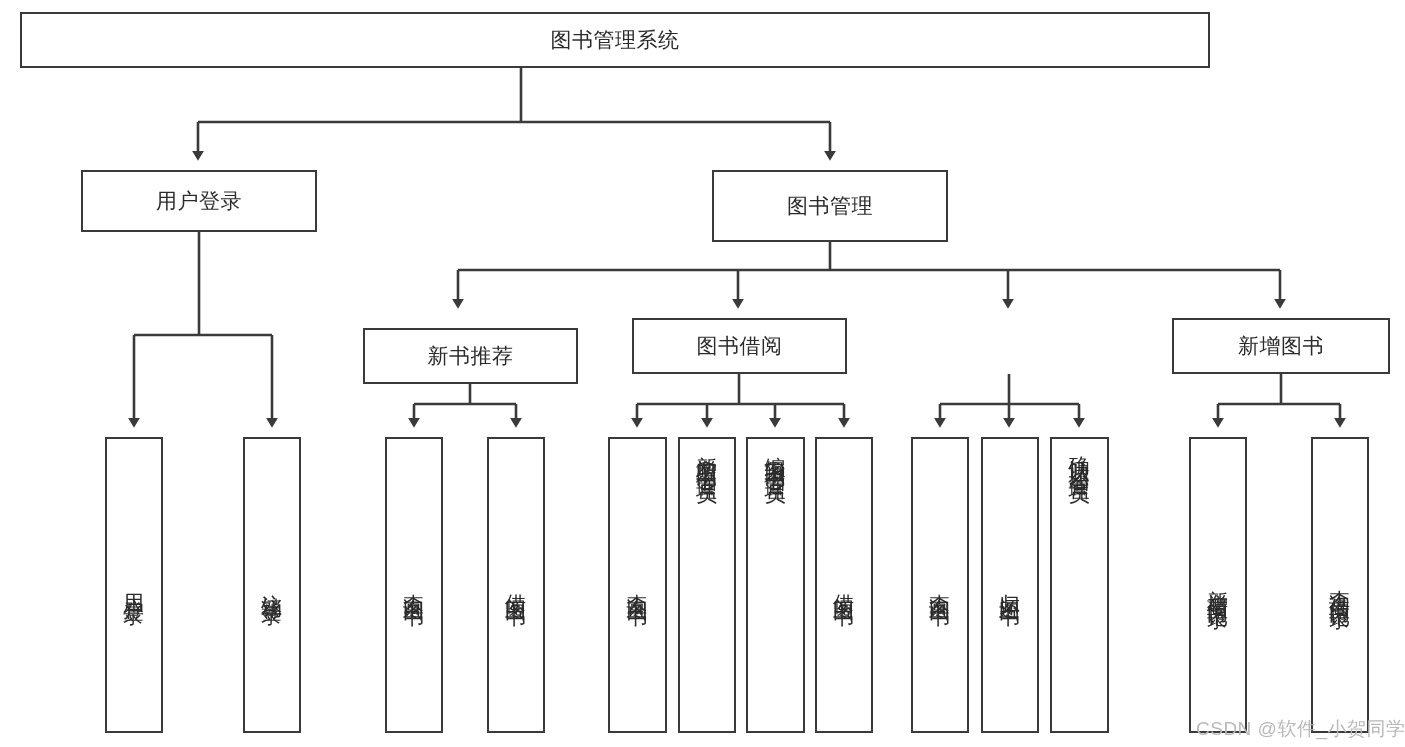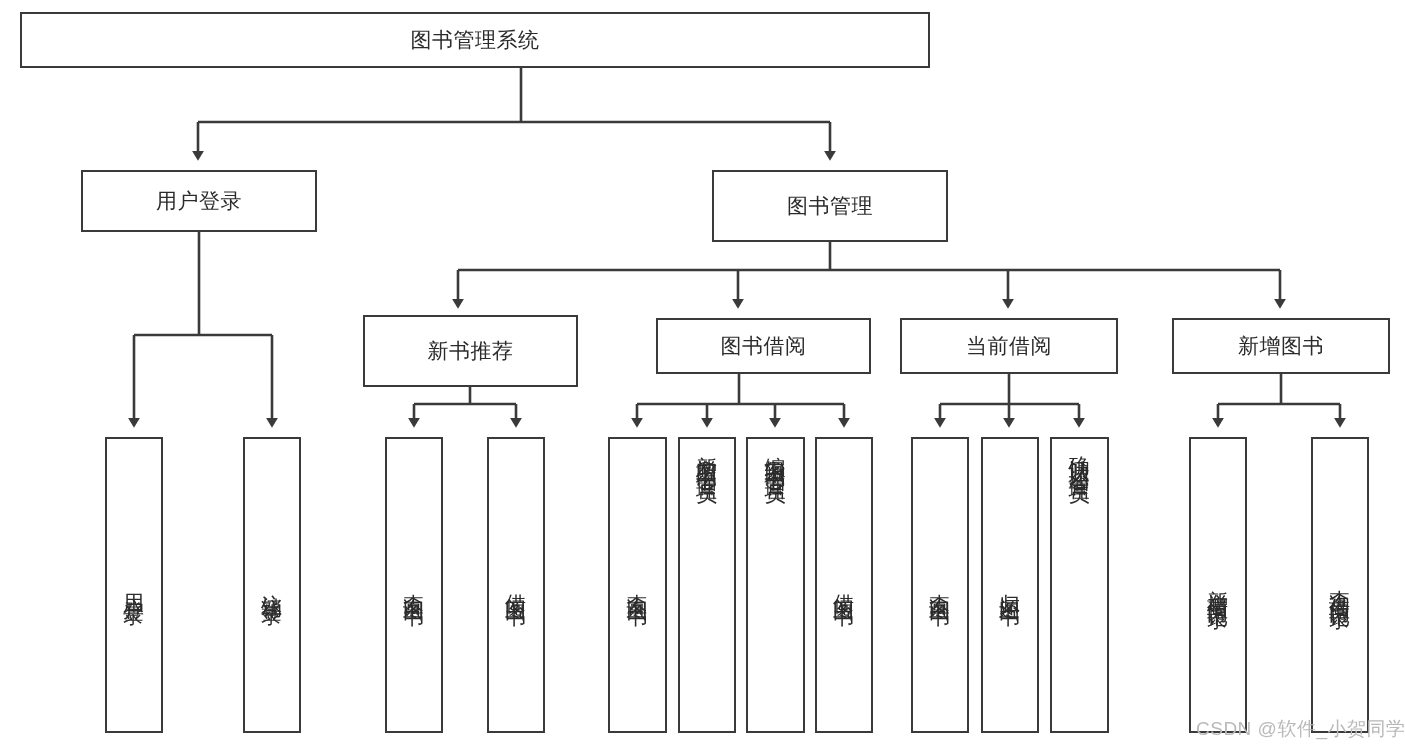--- a/index.html
+++ b/index.html
@@ -132,39 +132,36 @@
       <path d="M1009,404 L1009,419" marker-end="url(#arrow)"></path>
       <path d="M1079,404 L1079,419" marker-end="url(#arrow)"></path>
 
       <path d="M1281,374 L1281,404"></path>
       <path d="M1218,404 L1340,404"></path>
       <path d="M1218,404 L1218,419" marker-end="url(#arrow)"></path>
       <path d="M1340,404 L1340,419" marker-end="url(#arrow)"></path>
     </g>
   </svg>
 
-  <div class="node h title" style="left:20px;top:12px;width:910px;height:56px;">
+  <div class="node h title" style="left:20px;top:12px;width:1190px;height:56px;">
     <span class="label">图书管理系统</span>
   </div>
 
   <div class="node h" style="left:81px;top:170px;width:236px;height:62px;">
     <span class="label">用户登录</span>
   </div>
   <div class="node h" style="left:712px;top:170px;width:236px;height:72px;">
     <span class="label">图书管理</span>
   </div>
 
-  <div class="node h" style="left:363px;top:315px;width:215px;height:72px;align-items:center;">
+  <div class="node h" style="left:363px;top:328px;width:215px;height:56px;align-items:center;">
     <span class="label">新书推荐</span>
   </div>
-  <div class="node h" style="left:632px;top:318px;width:215px;height:56px;margin-left:24px;">
+  <div class="node h" style="left:632px;top:318px;width:215px;height:56px;">
     <span class="label">图书借阅</span>
-  </div>
-  <div class="node h" style="left:900px;top:318px;width:218px;height:56px;">
-    <span class="label">当前借阅</span>
   </div>
   <div class="node h" style="left:1172px;top:318px;width:218px;height:56px;">
     <span class="label">新增图书</span>
   </div>
 
   <div class="node v center" style="left:105px;top:437px;width:58px;height:296px;">
     <span class="label">用户登录</span>
   </div>
   <div class="node v center" style="left:243px;top:437px;width:58px;height:296px;">
     <span class="label">注销登录</span>

